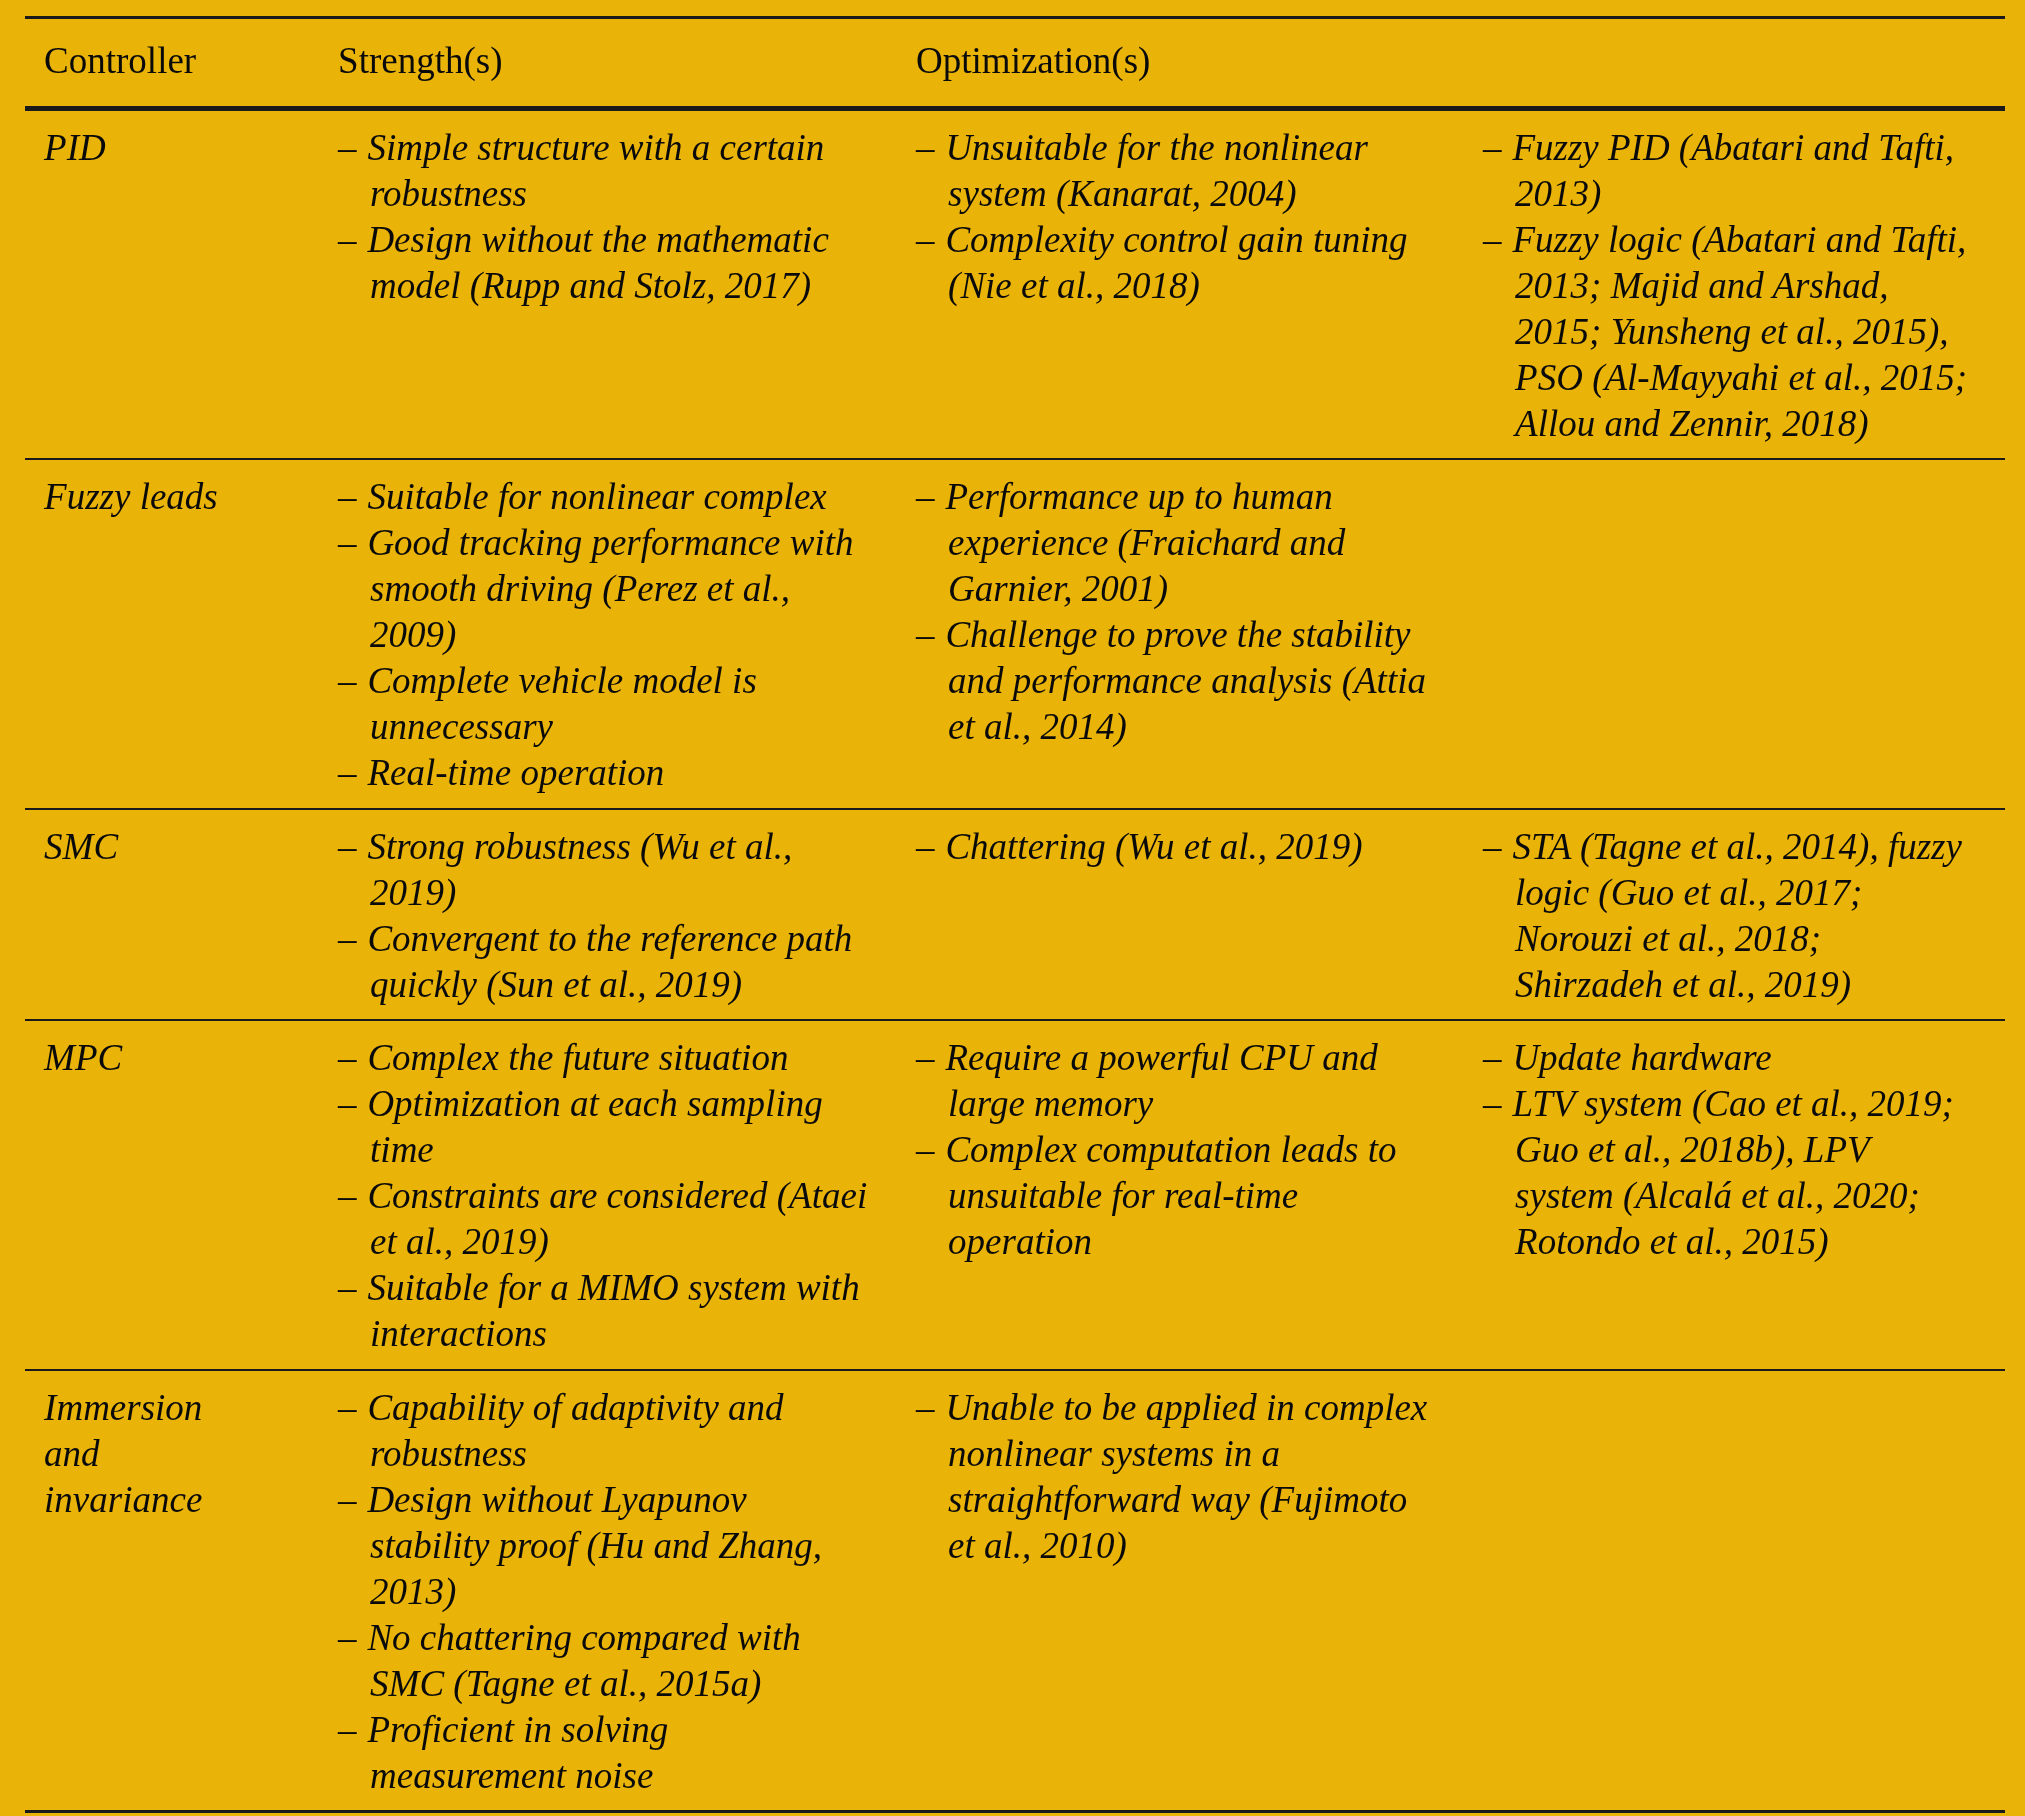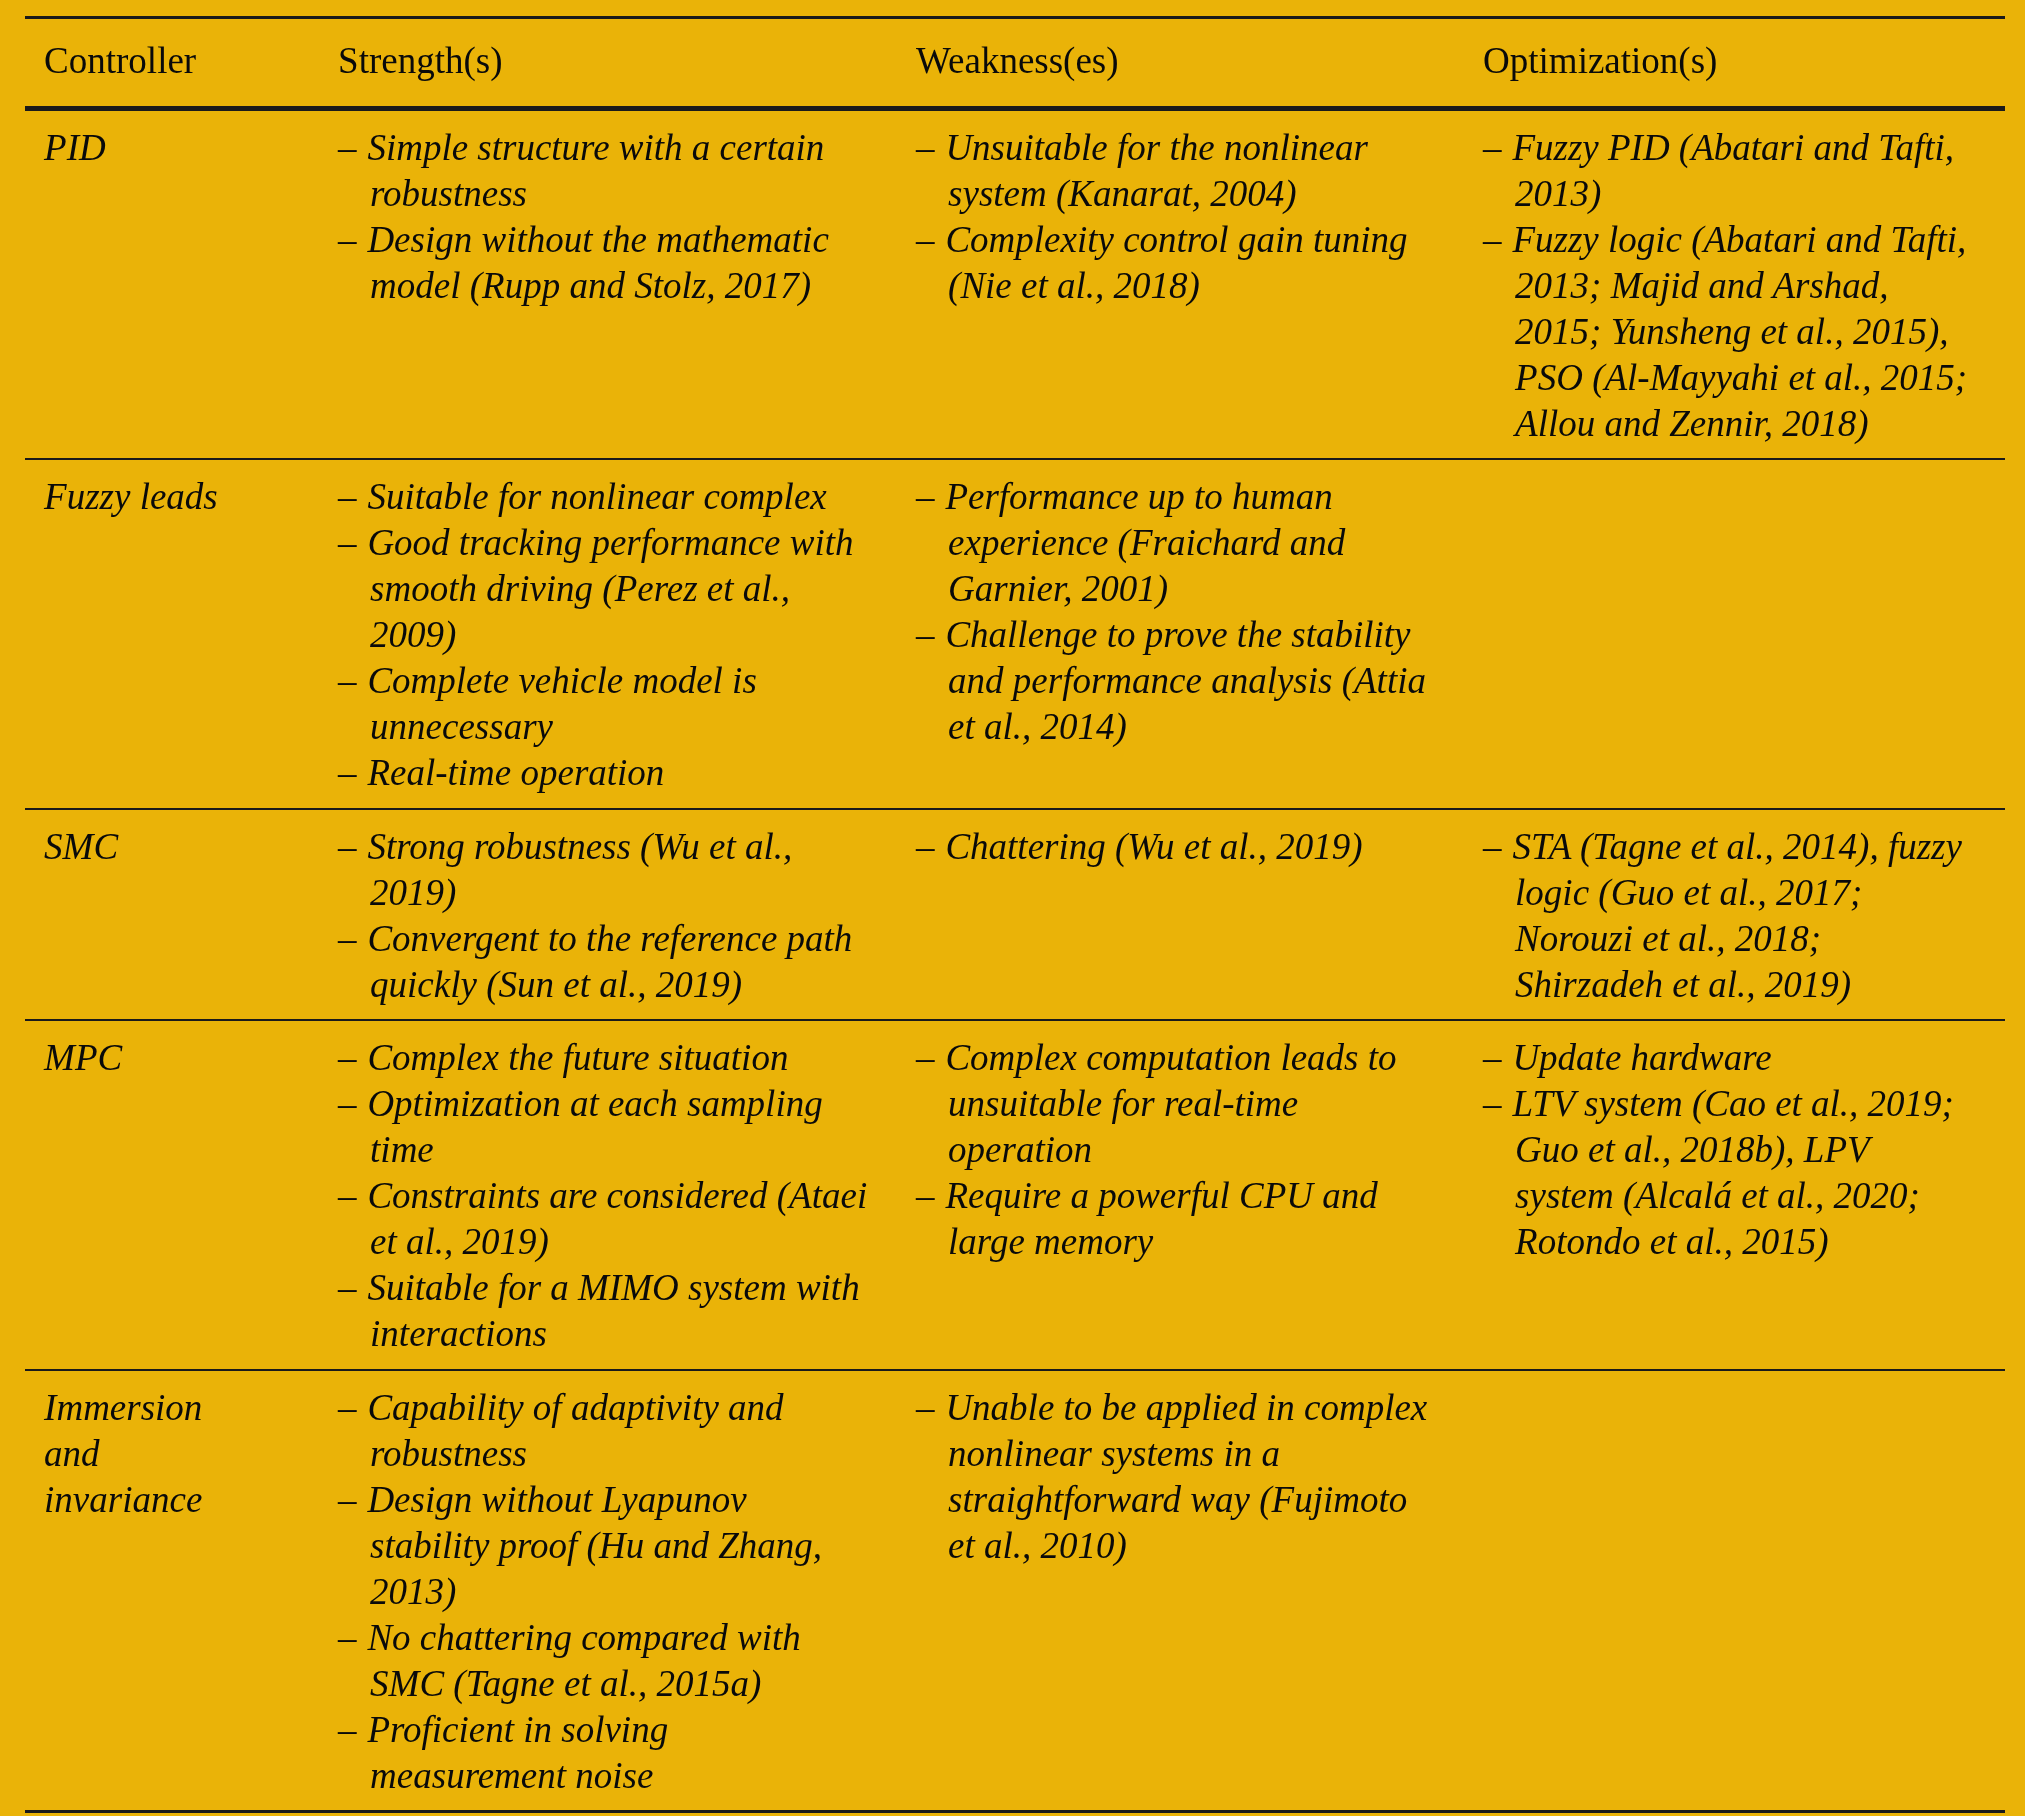--- a/index.html
+++ b/index.html
@@ -62,21 +62,20 @@
 </style>
 </head>
 <body>
 
 <div class="page">
   <div class="tbl">
 
     <div class="grid-row hdr-row">
       <div class="hdr-cell">Controller</div>
       <div class="hdr-cell">Strength(s)</div>
-      <div class="hdr-cell">Weakness(es)</div>
       <div class="hdr-cell">Optimization(s)</div>
     </div>
 
     <div class="grid-row body-row">
       <div class="cell cell-controller">PID</div>
       <div class="cell">
           <div class="bullet"><span class="marker">–</span><span>Simple structure with a certain robustness</span></div>
           <div class="bullet"><span class="marker">–</span><span>Design without the mathematic model (Rupp and Stolz, 2017)</span></div>
         </div>
       <div class="cell">
@@ -120,22 +119,22 @@
 
     <div class="grid-row body-row">
       <div class="cell cell-controller">MPC</div>
       <div class="cell">
           <div class="bullet"><span class="marker">–</span><span>Complex the future situation</span></div>
           <div class="bullet"><span class="marker">–</span><span>Optimization at each sampling time</span></div>
           <div class="bullet"><span class="marker">–</span><span>Constraints are considered (Ataei et al., 2019)</span></div>
           <div class="bullet"><span class="marker">–</span><span>Suitable for a MIMO system with interactions</span></div>
         </div>
       <div class="cell">
+          <div class="bullet"><span class="marker">–</span><span>Require a powerful CPU and large memory</span></div>
           <div class="bullet"><span class="marker">–</span><span>Complex computation leads to unsuitable for real-time operation</span></div>
-          <div class="bullet"><span class="marker">–</span><span>Require a powerful CPU and large memory</span></div>
         </div>
       <div class="cell">
           <div class="bullet"><span class="marker">–</span><span>Update hardware</span></div>
           <div class="bullet"><span class="marker">–</span><span>LTV system (Cao et al., 2019; Guo et al., 2018b), LPV system (Alcalá et al., 2020; Rotondo et al., 2015)</span></div>
         </div>
     </div>
 
     <div class="grid-row body-row">
       <div class="cell cell-controller">Immersion and invariance</div>
       <div class="cell">

